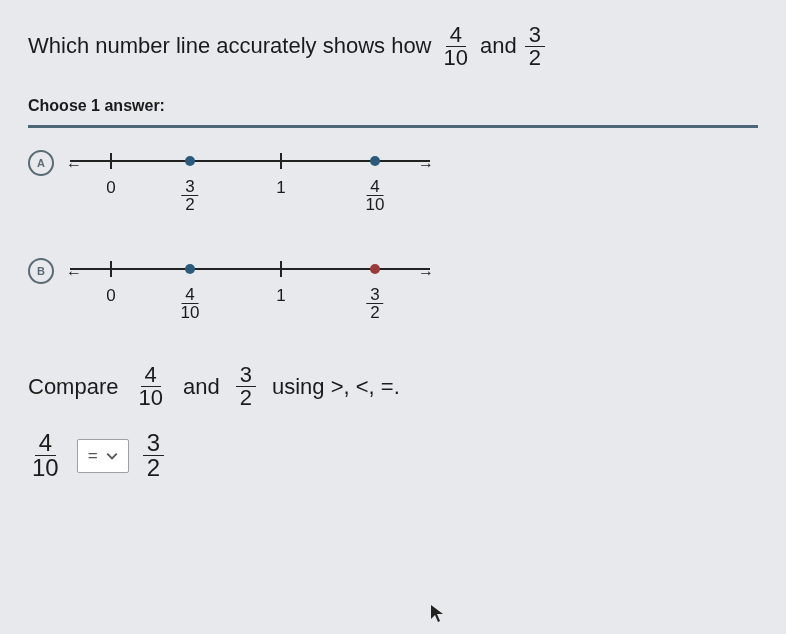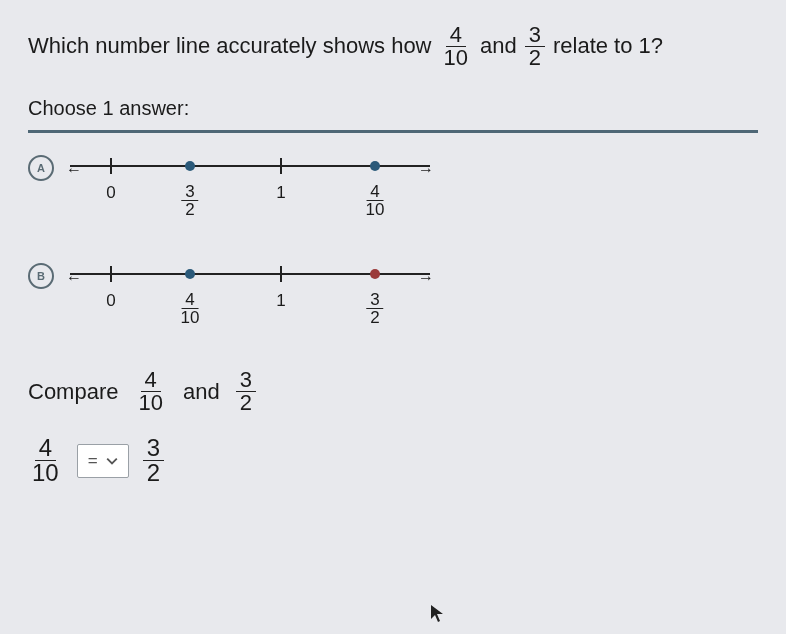--- a/index.html
+++ b/index.html
@@ -1,20 +1,20 @@
 <!DOCTYPE html>
 <html><head>
 <meta charset="utf-8">
 <style>
 body{margin:0;padding:24px 28px;font-family:-apple-system,BlinkMacSystemFont,"Segoe UI",Helvetica,Arial,sans-serif;color:#1b1b1b;background:#e8e9ed;width:786px;box-sizing:border-box}
 .q1{font-size:22px;line-height:1.4;display:flex;align-items:center;flex-wrap:wrap;gap:8px}
 .frac{display:inline-flex;flex-direction:column;align-items:center;vertical-align:middle;line-height:1}
 .frac .n{padding:0 4px;border-bottom:1.5px solid #222}
 .frac .d{padding:0 4px}
-.sub{font-weight:400;font-size:20px;margin-top:28px}
+.sub{font-weight:700;font-size:16px;margin-top:28px}
 .rule{border:0;border-top:3px solid #4e6776;margin:10px 0 18px 0}
 .opt{display:flex;align-items:flex-start;gap:16px;margin-bottom:34px}
 .badge{width:22px;height:22px;border:2px solid #5a6b74;border-radius:50%;display:flex;align-items:center;justify-content:center;font-size:11px;font-weight:600;color:#5a6b74;flex-shrink:0;margin-top:4px}
 .nl-wrap{position:relative;width:360px}
 .nl-line{position:relative;height:30px}
 .nl-line .axis{position:absolute;top:14px;left:0;right:0;height:2px;background:#222}
 .arrow-l,.arrow-r{position:absolute;top:8px;font-size:16px;color:#222}
 .arrow-l{left:-4px}.arrow-r{right:-4px}
 .tick{position:absolute;top:7px;width:2px;height:16px;background:#222}
 .dot{position:absolute;top:10px;width:10px;height:10px;border-radius:50%}
@@ -35,21 +35,20 @@
   <span>Which number line accurately shows how</span>
   <span class="frac">
     <span class="n">4</span>
     <span class="d">10</span>
   </span>
   <span>and</span>
   <span class="frac">
     <span class="n">3</span>
     <span class="d">2</span>
   </span>
-  <span>relate to 1?</span>
 </div>
 
 <div class="sub">Choose 1 answer:</div>
 <hr class="rule">
 
 <div class="opt">
   <div class="badge">A</div>
   <div class="nl-wrap">
     <div class="nl-line">
       <div class="axis"></div>
@@ -114,20 +113,21 @@
   <span>Compare</span>
   <span class="frac">
     <span class="n">4</span>
     <span class="d">10</span>
   </span>
   <span>and</span>
   <span class="frac">
     <span class="n">3</span>
     <span class="d">2</span>
   </span>
+  <span>using &gt;, &lt;, =.</span>
 </div>
 
 <div class="ans">
   <span class="frac">
     <span class="n">4</span>
     <span class="d">10</span>
   </span>
   <span class="sel">
     <span>=</span>
     <svg viewBox="0 0 10 10">

